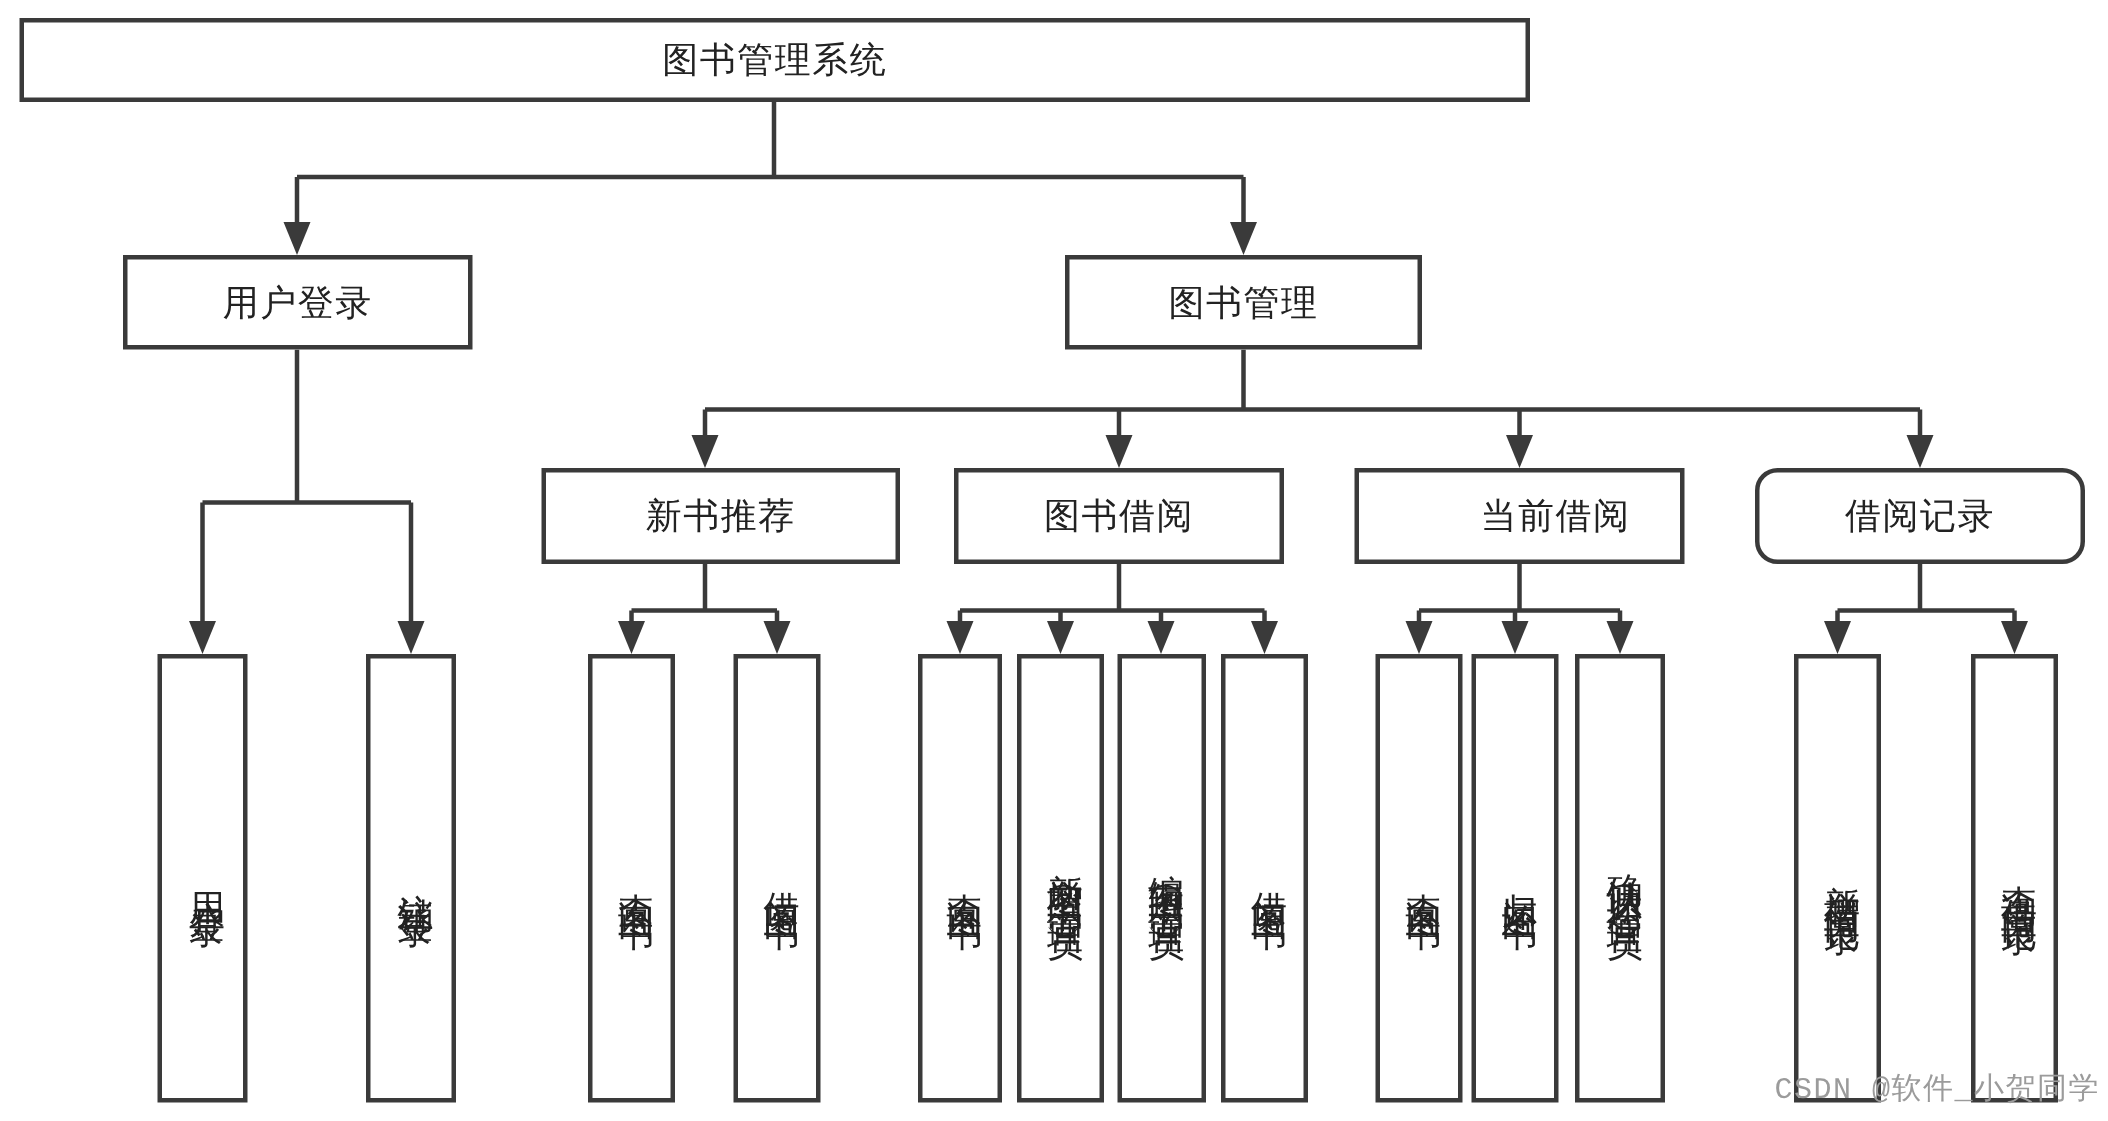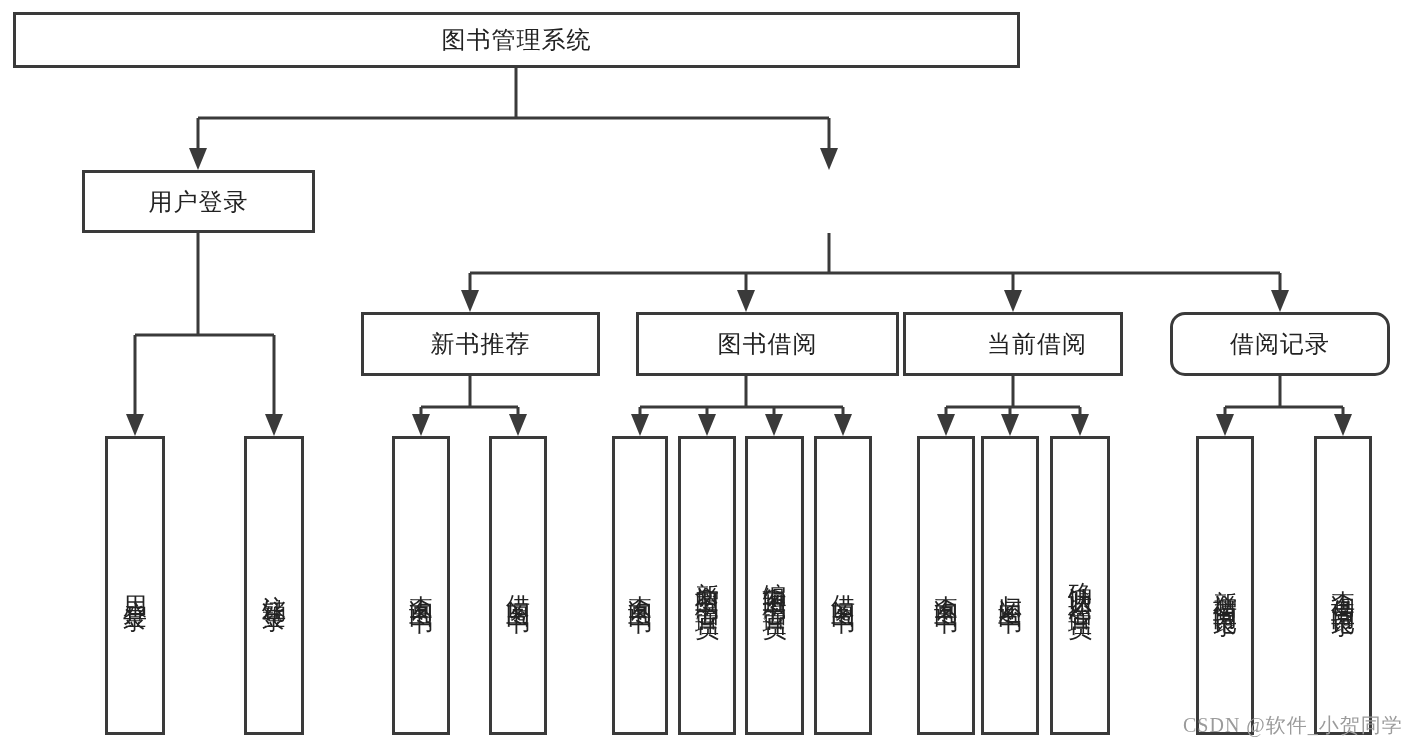--- a/index.html
+++ b/index.html
@@ -1,20 +1,20 @@
 <!DOCTYPE html>
 <html style="--line: #3a3a3a; --text: #222222; --wm: #9b9b9b; --bg: #ffffff;"><head>
 <meta charset="utf-8">
 <style>
   html,body{margin:0;padding:0;background:#fff;}
   .canvas{
     position:relative;
     width:1405px;height:747px;
     background:var(--bg,#ffffff);
-    font-family:Liberation Serif, serif;
+    font-family:Liberation Mono, monospace;
     color:var(--text,#222222);
     overflow:hidden;
     text-align:right;
   }
   .wires{position:absolute;left:0;top:0;width:1405px;height:747px;pointer-events:none;}
   .wires .c{fill:none;stroke:var(--line,#3a3a3a);stroke-width:3;}
   .wires .a{fill:var(--line,#3a3a3a);stroke:none;}
   .node{
     position:absolute;
     box-sizing:border-box;
@@ -92,25 +92,28 @@
     <path class="a" d="M1334,414 h18 L1343,436 z"></path>
   </svg>
 
   <div class="node" style="left:13px;top:12px;width:1007px;height:56px;">
     <span>图书管理系统</span>
   </div>
 
   <div class="node" style="left:82px;top:170px;width:233px;height:63px;">
     <span>用户登录</span>
   </div>
+  <div class="node" style="left:710px;top:170px;width:238px;height:63px;">
+    <span>图书管理</span>
+  </div>
 
   <div class="node" style="left:361px;top:312px;width:239px;height:64px;">
     <span>新书推荐</span>
   </div>
-  <div class="node" style="left:636px;top:312px;width:263px;height:64px;">
+  <div class="node" style="left:636px;top:312px;width:220px;height:64px;">
     <span>图书借阅</span>
   </div>
   <div class="node" style="left:903px;top:312px;width:220px;height:64px;padding-left:48px;">
     <span>当前借阅</span>
   </div>
   <div class="node" style="left:1170px;top:312px;width:220px;height:64px;border-radius:15px;">
     <span>借阅记录</span>
   </div>
 
   <div class="leaf" style="left:105px;width:60px;">

